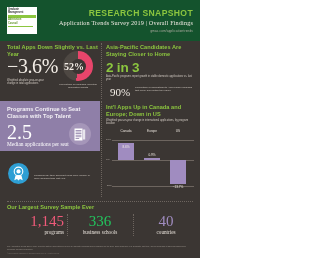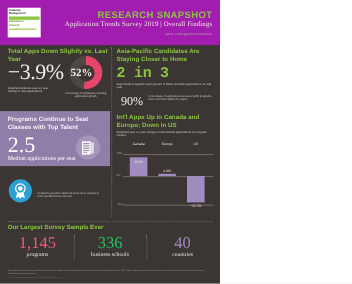--- a/index.html
+++ b/index.html
@@ -1,20 +1,20 @@
 <!DOCTYPE html>
 <html><head>
 <meta charset="utf-8">
 <style>
   html,body{margin:0;padding:0;background:#fff;}
   body{font-family:"Liberation Sans",sans-serif;}
   .page{position:relative;width:200px;height:258px;background:#3b3633;overflow:hidden;}
 
   
-  .header{position:relative;height:41px;background:#a21caf;}
+  .header{position:relative;height:41px;background:#14532d;}
   .logo-box{position:absolute;left:7px;top:7px;width:30px;height:27px;background:#fff;
             padding:1px;box-sizing:border-box;}
   .logo-l1{font-size:2.6px;line-height:3.1px;color:#3a3a3a;font-weight:bold;letter-spacing:-0.05px;}
   .logo-l2{font-size:2.6px;line-height:3.1px;color:#3a3a3a;font-weight:bold;letter-spacing:-0.05px;}
   .logo-bar{margin-top:0.8px;height:3.4px;background:#8cc63f;width:100%;}
   .logo-l3{font-size:2.6px;line-height:3.2px;color:#5a8f20;font-weight:bold;}
   .logo-l4{font-size:2.6px;line-height:3.2px;color:#5a8f20;font-weight:bold;}
   .logo-rule{margin-top:1px;height:0.7px;background:#8cc63f;width:88%;}
 
   .hd-right{position:absolute;right:7px;top:8px;text-align:right;}
@@ -43,21 +43,21 @@
   .donut{position:relative;width:30px;height:30px;margin:0 auto;border-radius:50%;
      background:conic-gradient(#e8456b 0deg 187deg,#4e4843 187deg 360deg);}
   .donut::after{content:"";position:absolute;left:7.5px;top:7.5px;width:15px;height:15px;
      border-radius:50%;background:#3b3633;}
   .donut-lbl{position:absolute;left:0;top:0;width:30px;height:30px;display:flex;
      align-items:center;justify-content:center;font-family:"Liberation Serif",serif;
      font-size:10px;color:#f2ece5;z-index:2;font-weight:bold;}
   .donut-cap{margin-top:1.5px;font-size:2.5px;line-height:3.1px;color:#cfc8c0;}
 
   .two-in-three{font-size:13.5px;font-weight:bold;color:#8cc63f;line-height:15px;margin-top:3px;
-                letter-spacing:-0.2px;font-family:Liberation Mono, monospace;}
+                letter-spacing:-0.2px;}
   .ninety-row{position:relative;margin-top:3.5px;height:16px;}
   .ninety{font-family:Liberation Serif, serif;font-size:11px;color:#f2ece5;line-height:12px;
           position:absolute;left:4px;top:1px;}
   .ninety-cap{position:absolute;left:29px;top:1px;width:58px;font-size:2.5px;line-height:3.2px;color:#cfc8c0;}
 
   
   .row2{position:relative;height:100px;}
   .p-left{position:absolute;left:0;top:0;width:100px;height:100px;}
   .purple{position:absolute;left:0;top:0;width:100px;height:50px;background:#8f7fa8;}
   .purple .sect-title{color:#f4f1f6;padding:5px 7px 0 7px;}
@@ -116,21 +116,21 @@
     </div>
   </div>
 
   <div class="row1">
     <div class="vdiv" style="left:101px;top:2px;height:56px;"></div>
 
     <div class="b-left">
       <div class="sect-title">Total Apps Down Slightly vs. Last Year</div>
 
       <div class="stat-blk">
-        <div class="big-pct">−3.9%</div>
+        <div class="big-pct">−3.6%</div>
         <div class="cap" style="margin-top:2px;">Weighted absolute year-on-year change in total applications</div>
       </div>
 
       <div class="donut-wrap">
         <div class="donut" style="background: conic-gradient(rgb(232, 69, 107) 0deg, rgb(232, 69, 107) 187.2deg, rgb(78, 72, 67) 187.2deg, rgb(78, 72, 67) 360deg);"></div>
         <div class="donut-lbl">52%</div>
         <div class="donut-cap">Percentage of programs reporting application growth</div>
       </div>
     </div>
 
@@ -215,21 +215,21 @@
   </div>
 
   <div class="footer">
     <div class="hdiv" style="left:7px;right:7px;top:0px;"></div>
     <div class="f-title">Our Largest Survey Sample Ever</div>
 
     <div class="fstats">
       <div class="vdiv" style="left:67px;top:1px;height:22px;"></div>
       <div class="vdiv" style="left:133px;top:1px;height:22px;"></div>
 
-      <div class="fs" style="left:4px;">
+      <div class="fs" style="left:4px;text-align:right;">
         <div class="n" style="color:#f05a7a;">1,145</div>
         <div class="l">programs</div>
       </div>
       <div class="fs" style="left:70px;">
         <div class="n" style="color:#22c55e;">336</div>
         <div class="l">business schools</div>
       </div>
       <div class="fs" style="left:136px;">
         <div class="n" style="color:#a08cc0;">40</div>
         <div class="l">countries</div>

